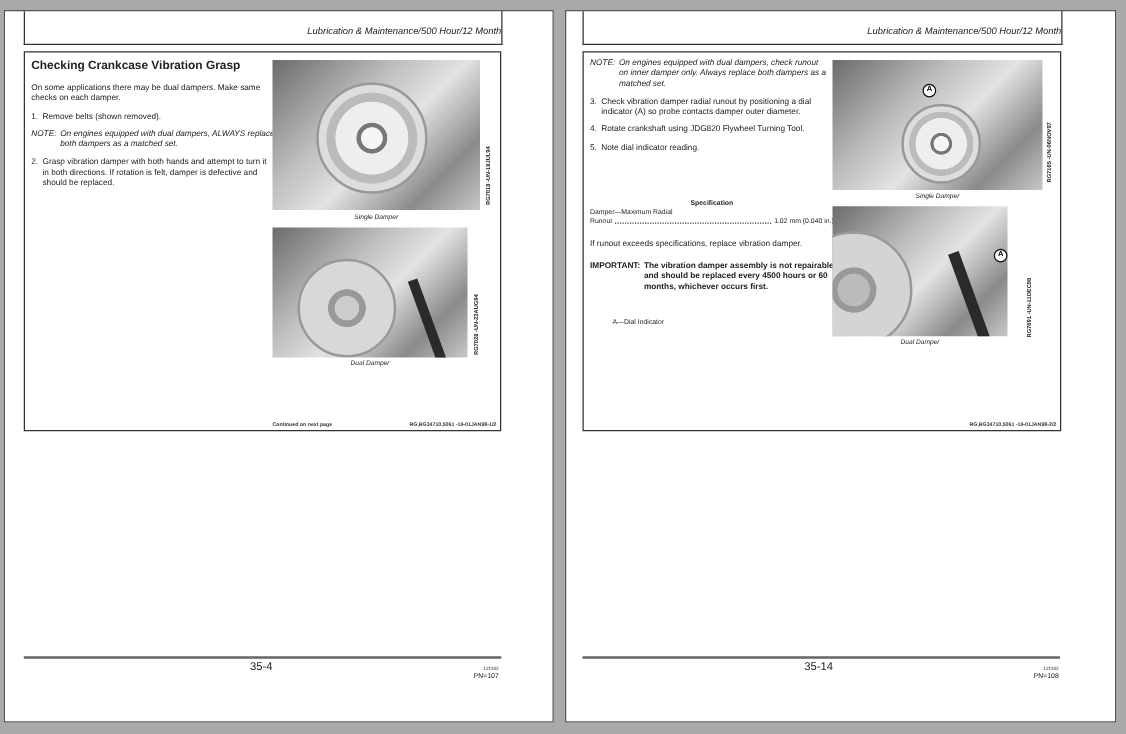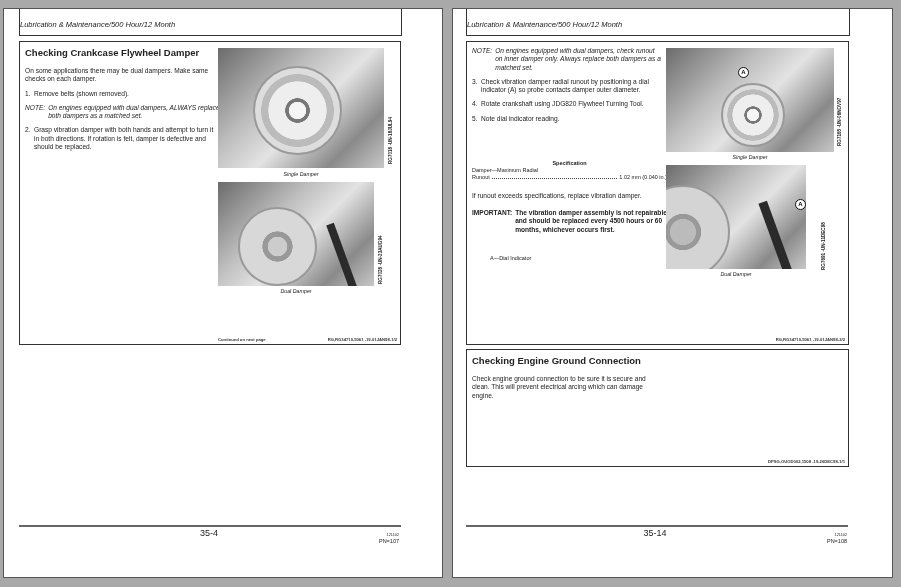--- a/index.html
+++ b/index.html
@@ -13,21 +13,21 @@
     position:absolute; top:8px; background:#fff;
     border:1px solid #555; box-sizing:border-box;
   }
   #page-left { left:3px; width:440px; height:570px; }
   #page-right { left:452px; width:441px; height:570px; }
 
   .running-header {
     position:absolute; border-left:1px solid #333; border-right:1px solid #333; border-bottom:1px solid #333;
     height:26px; top:0;
     font-size:7.5px; font-style:italic; color:#222;
-    text-align:left; line-height:1;
+    text-align:right; line-height:1;
   }
   .running-header span { position:absolute; bottom:7px; left:0; right:0; }
 
   .box {
     position:absolute; border:1.5px solid #333; box-sizing:border-box;
   }
   .box h2 {
     margin:0; font-size:9.5px; font-weight:bold; color:#222;
     position:absolute;
   }
@@ -76,21 +76,21 @@
 </style>
 </head>
 <body>
 
 <div class="page" id="page-left">
   <div class="running-header" style="left:15px;width:381px;">
     <span>Lubrication &amp; Maintenance/500 Hour/12 Month</span>
   </div>
 
   <div class="box" style="left:15px;top:32px;width:382px;height:304px;">
-    <h2 style="left:5px;top:5px;">Checking Crankcase Flywheel Damper</h2>
+    <h2 style="left:5px;top:5px;">Checking Crankcase Vibration Grasp</h2>
 
     <div class="txt" style="left:5px;top:25px;width:195px;">
       <p>On some applications there may be dual dampers. Make same checks on each damper.</p>
       <div class="step">
           <span class="n">1.</span>
           <span>Remove belts (shown removed).</span>
         </div>
       <div style="height:6px"></div>
       <div class="note it">
           <span class="lbl">NOTE:</span>
@@ -188,25 +188,20 @@
       <div class="damper" style="left:-30px;top:20px;width:90px;height:90px;background:radial-gradient(circle,#bbb 0 20%,#999 21% 28%,#d4d4d4 29% 100%);"></div>
       <div class="tool" style="left:105px;top:35px;width:9px;height:75px;"></div>
     </div>
     <div class="callout" style="left:328px;top:157px;">A</div>
     <div class="figid" style="left:354px;top:228px;">RG7691  -UN-11DEC98</div>
     <div class="caption" style="left:199px;top:229px;width:140px;">Dual Damper</div>
 
     <div class="tinyfoot" style="right:3px;top:295px;">RG,RG34710,5061  -19-01JAN98-2/2</div>
   </div>
 
-  <div class="box" style="left:13px;top:340px;width:383px;height:118px;">
-    <h2 style="left:5px;top:5px;">Checking Engine Ground Connection</h2>
-    <div class="txt" style="left:5px;top:25px;width:185px;">Check engine ground connection to be sure it is secure and clean. This will prevent electrical arcing which can damage engine.</div>
-    <div class="tinyfoot" style="right:3px;top:109px;">DPSG,OUOD002,1508  -19-26DEC98-1/1</div>
-  </div>
 
   <div class="footer-rule" style="left:13px;top:516px;width:382px;"></div>
   <div class="pagenum" style="left:167px;top:519px;width:70px;">35-14</div>
   <div class="pn" style="right:45px;top:523px;">
     <div class="small">121102</div>
     <div>PN=108</div>
   </div>
 </div>
 
 </body></html>

